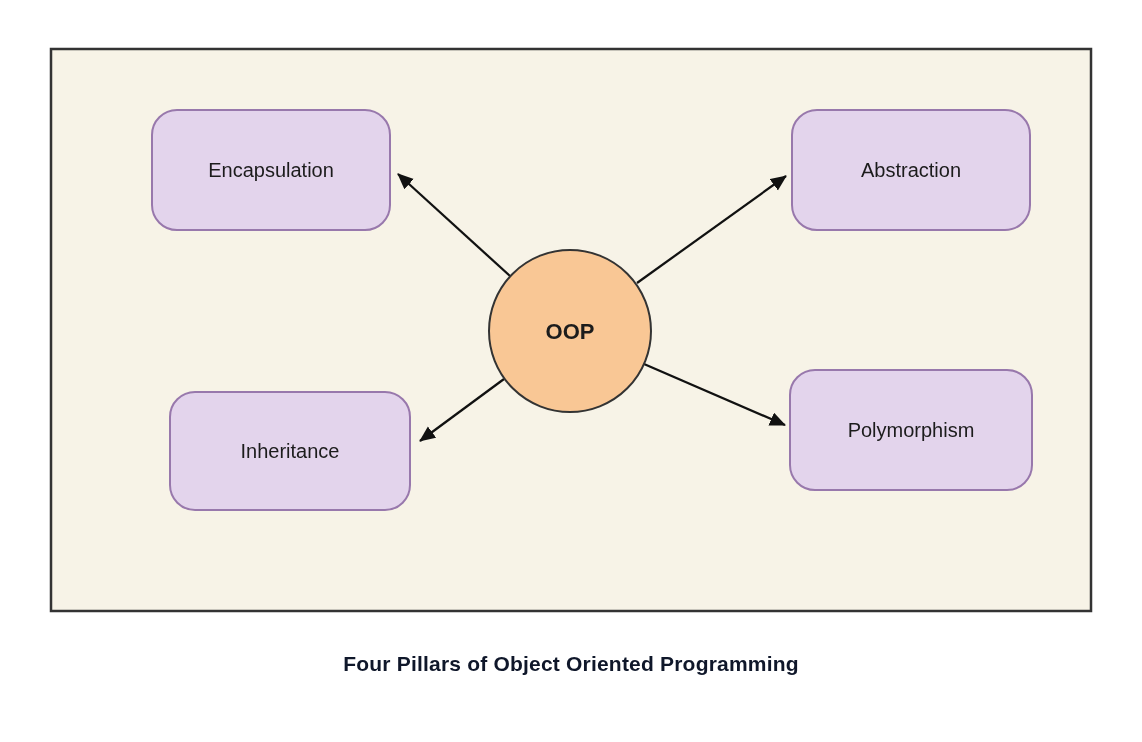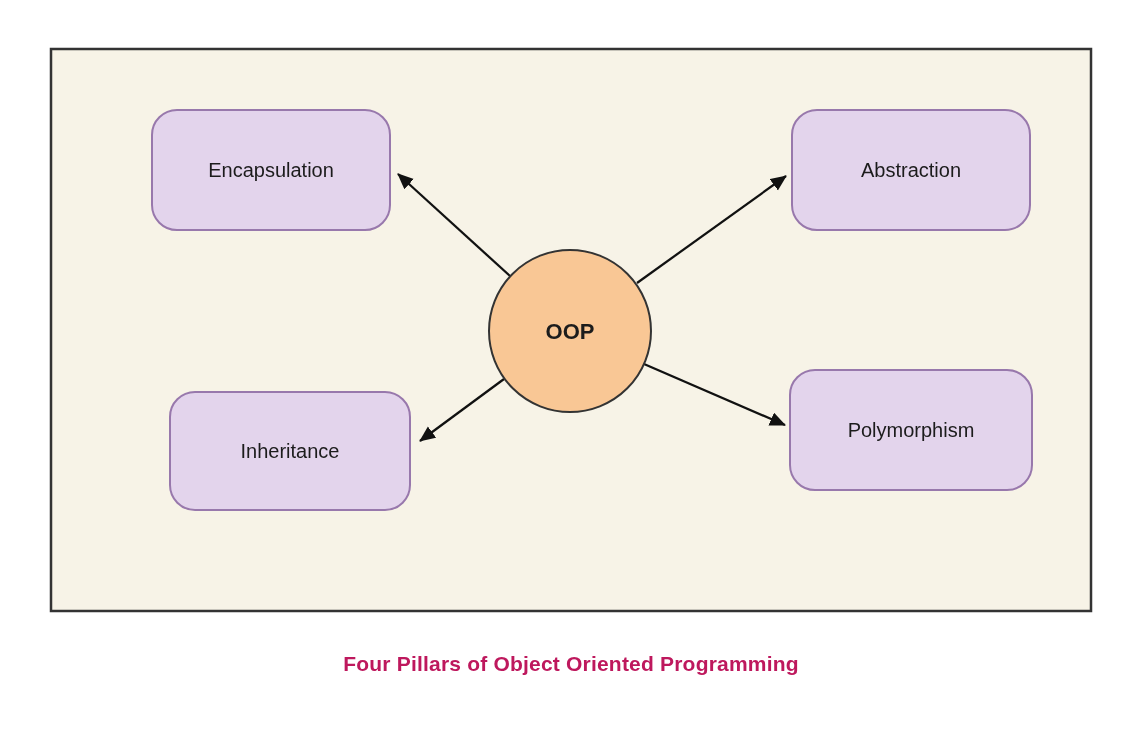--- a/index.html
+++ b/index.html
@@ -32,21 +32,21 @@
     font-weight: 700;
   }
   .caption {
     position: absolute;
     left: 0;
     top: 652px;
     width: 1142px;
     text-align: center;
     font-size: 21px;
     font-weight: 700;
-    color: #be185d;
+    color: #0f172a;
     letter-spacing: 0.2px;
   }
 </style>
 </head>
 <body>
 
 <div class="page">
 
   <svg class="diagram-svg" viewBox="0 0 1142 742">
     <defs>

